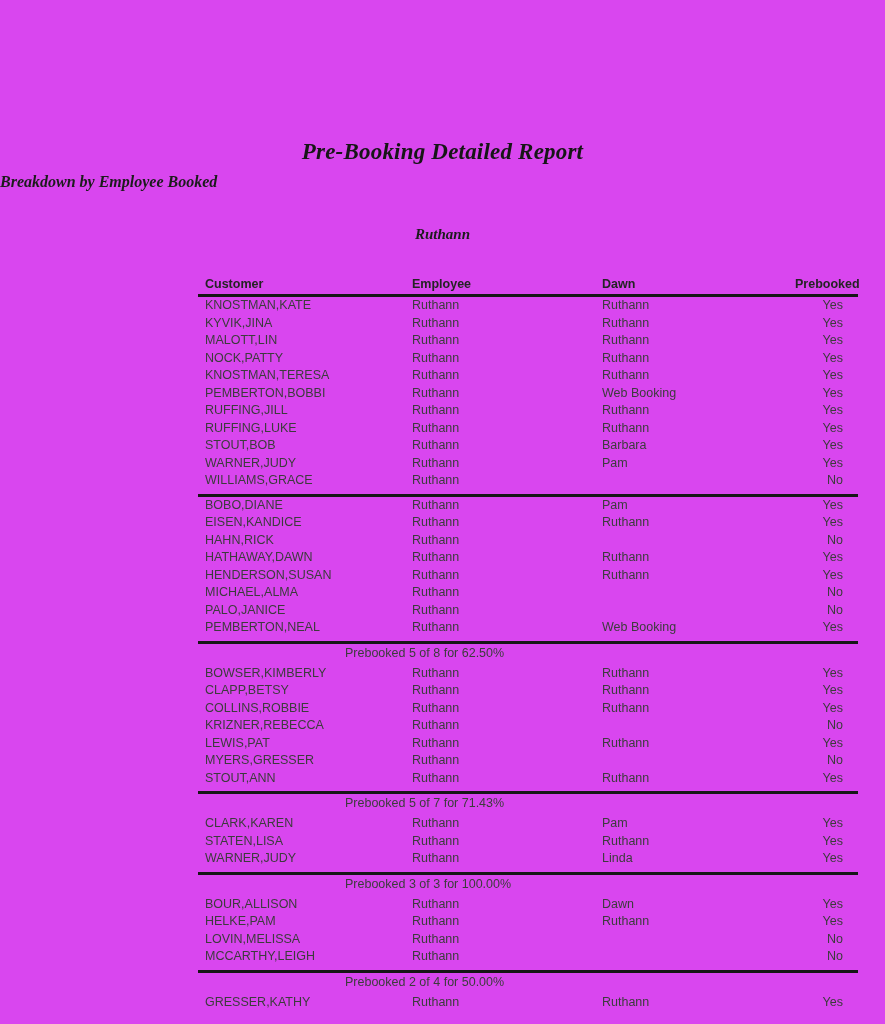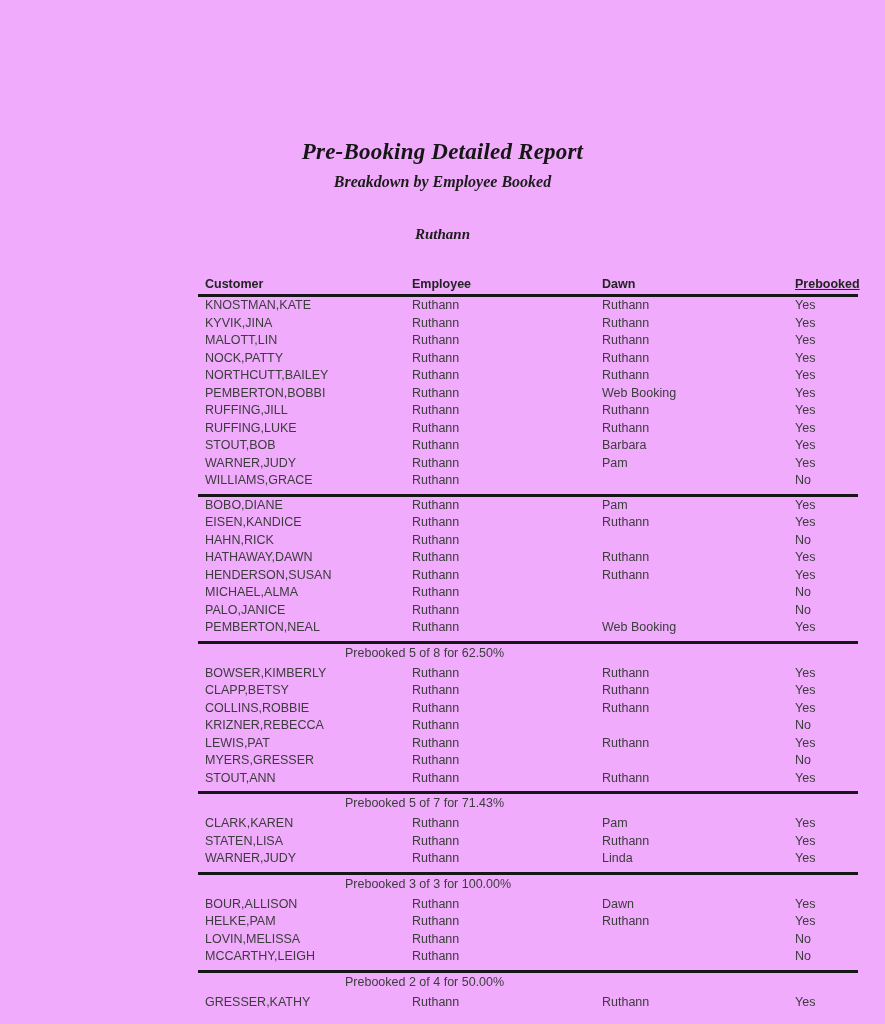--- a/index.html
+++ b/index.html
@@ -1,35 +1,35 @@
 <!DOCTYPE html>
 <html><head>
 <meta charset="utf-8">
 <style>
   * { margin:0; padding:0; box-sizing:border-box; }
   html,body { background:#ffffff; }
   .page {
     position:relative;
     width:885px; height:1024px;
-    background:#f0abfc;
+    background:#d946ef;
     overflow:hidden;
     font-family:"Liberation Sans","DejaVu Sans",sans-serif;
   }
   
   .title {
     position:absolute; top:139px; left:0; width:885px;
     text-align:center;
     font-family:"Liberation Serif","DejaVu Serif",serif;
     font-weight:bold; font-style:italic;
     font-size:23px; color:#161616;
     letter-spacing:0.2px;
   }
   .subtitle {
     position:absolute; top:173px; left:0; width:885px;
-    text-align:center;
+    text-align:left;
     font-family:"Liberation Serif","DejaVu Serif",serif;
     font-weight:bold; font-style:italic;
     font-size:16px; color:#1c1c1c;
   }
   .section-name {
     position:absolute; top:226px; left:0; width:885px;
     text-align:center;
     font-family:"Liberation Serif","DejaVu Serif",serif;
     font-weight:bold; font-style:italic;
     font-size:15px; color:#1c1c1c;
@@ -41,29 +41,29 @@
     font-size:12.5px; color:#3c3c3c;
   }
   .thead {
     display:grid;
     grid-template-columns:207px 190px 200px 1fr;
     height:21px; line-height:16px;
     font-weight:bold; color:#242424;
     border-bottom:3px solid #161616;
   }
   .thead .cell { padding-left:7px; }
-  .thead .cell.right { text-align:right; padding-left:0; padding-right:0;text-decoration:underline; }
+  .thead .cell.right { text-align:right; padding-left:0; padding-right:0; }
   .row {
     display:grid;
     grid-template-columns:207px 190px 200px 1fr;
     height:17.5px; line-height:17.5px;
     white-space:nowrap;
   }
   .row .cell { padding-left:7px; overflow:hidden; }
-  .row .cell.right { padding-left:0; padding-right:15px; }
+  .row .cell.right { text-align:right; padding-left:0; padding-right:15px; }
   .group-rule {
     margin-top:4px;
     border-top:3px solid #161616;
   }
   .group-summary {
     height:21px; line-height:19px;
     padding-left:147px;
     color:#3c3c3c;
   }
 </style>
@@ -102,21 +102,21 @@
             <div class="cell">Ruthann</div>
             <div class="cell right">Yes</div>
           </div>
           <div class="row">
             <div class="cell">NOCK,PATTY</div>
             <div class="cell">Ruthann</div>
             <div class="cell">Ruthann</div>
             <div class="cell right">Yes</div>
           </div>
           <div class="row">
-            <div class="cell">NORTHCUTT,BAILEY</div>
+            <div class="cell">KNOSTMAN,TERESA</div>
             <div class="cell">Ruthann</div>
             <div class="cell">Ruthann</div>
             <div class="cell right">Yes</div>
           </div>
           <div class="row">
             <div class="cell">PEMBERTON,BOBBI</div>
             <div class="cell">Ruthann</div>
             <div class="cell">Web Booking</div>
             <div class="cell right">Yes</div>
           </div>

